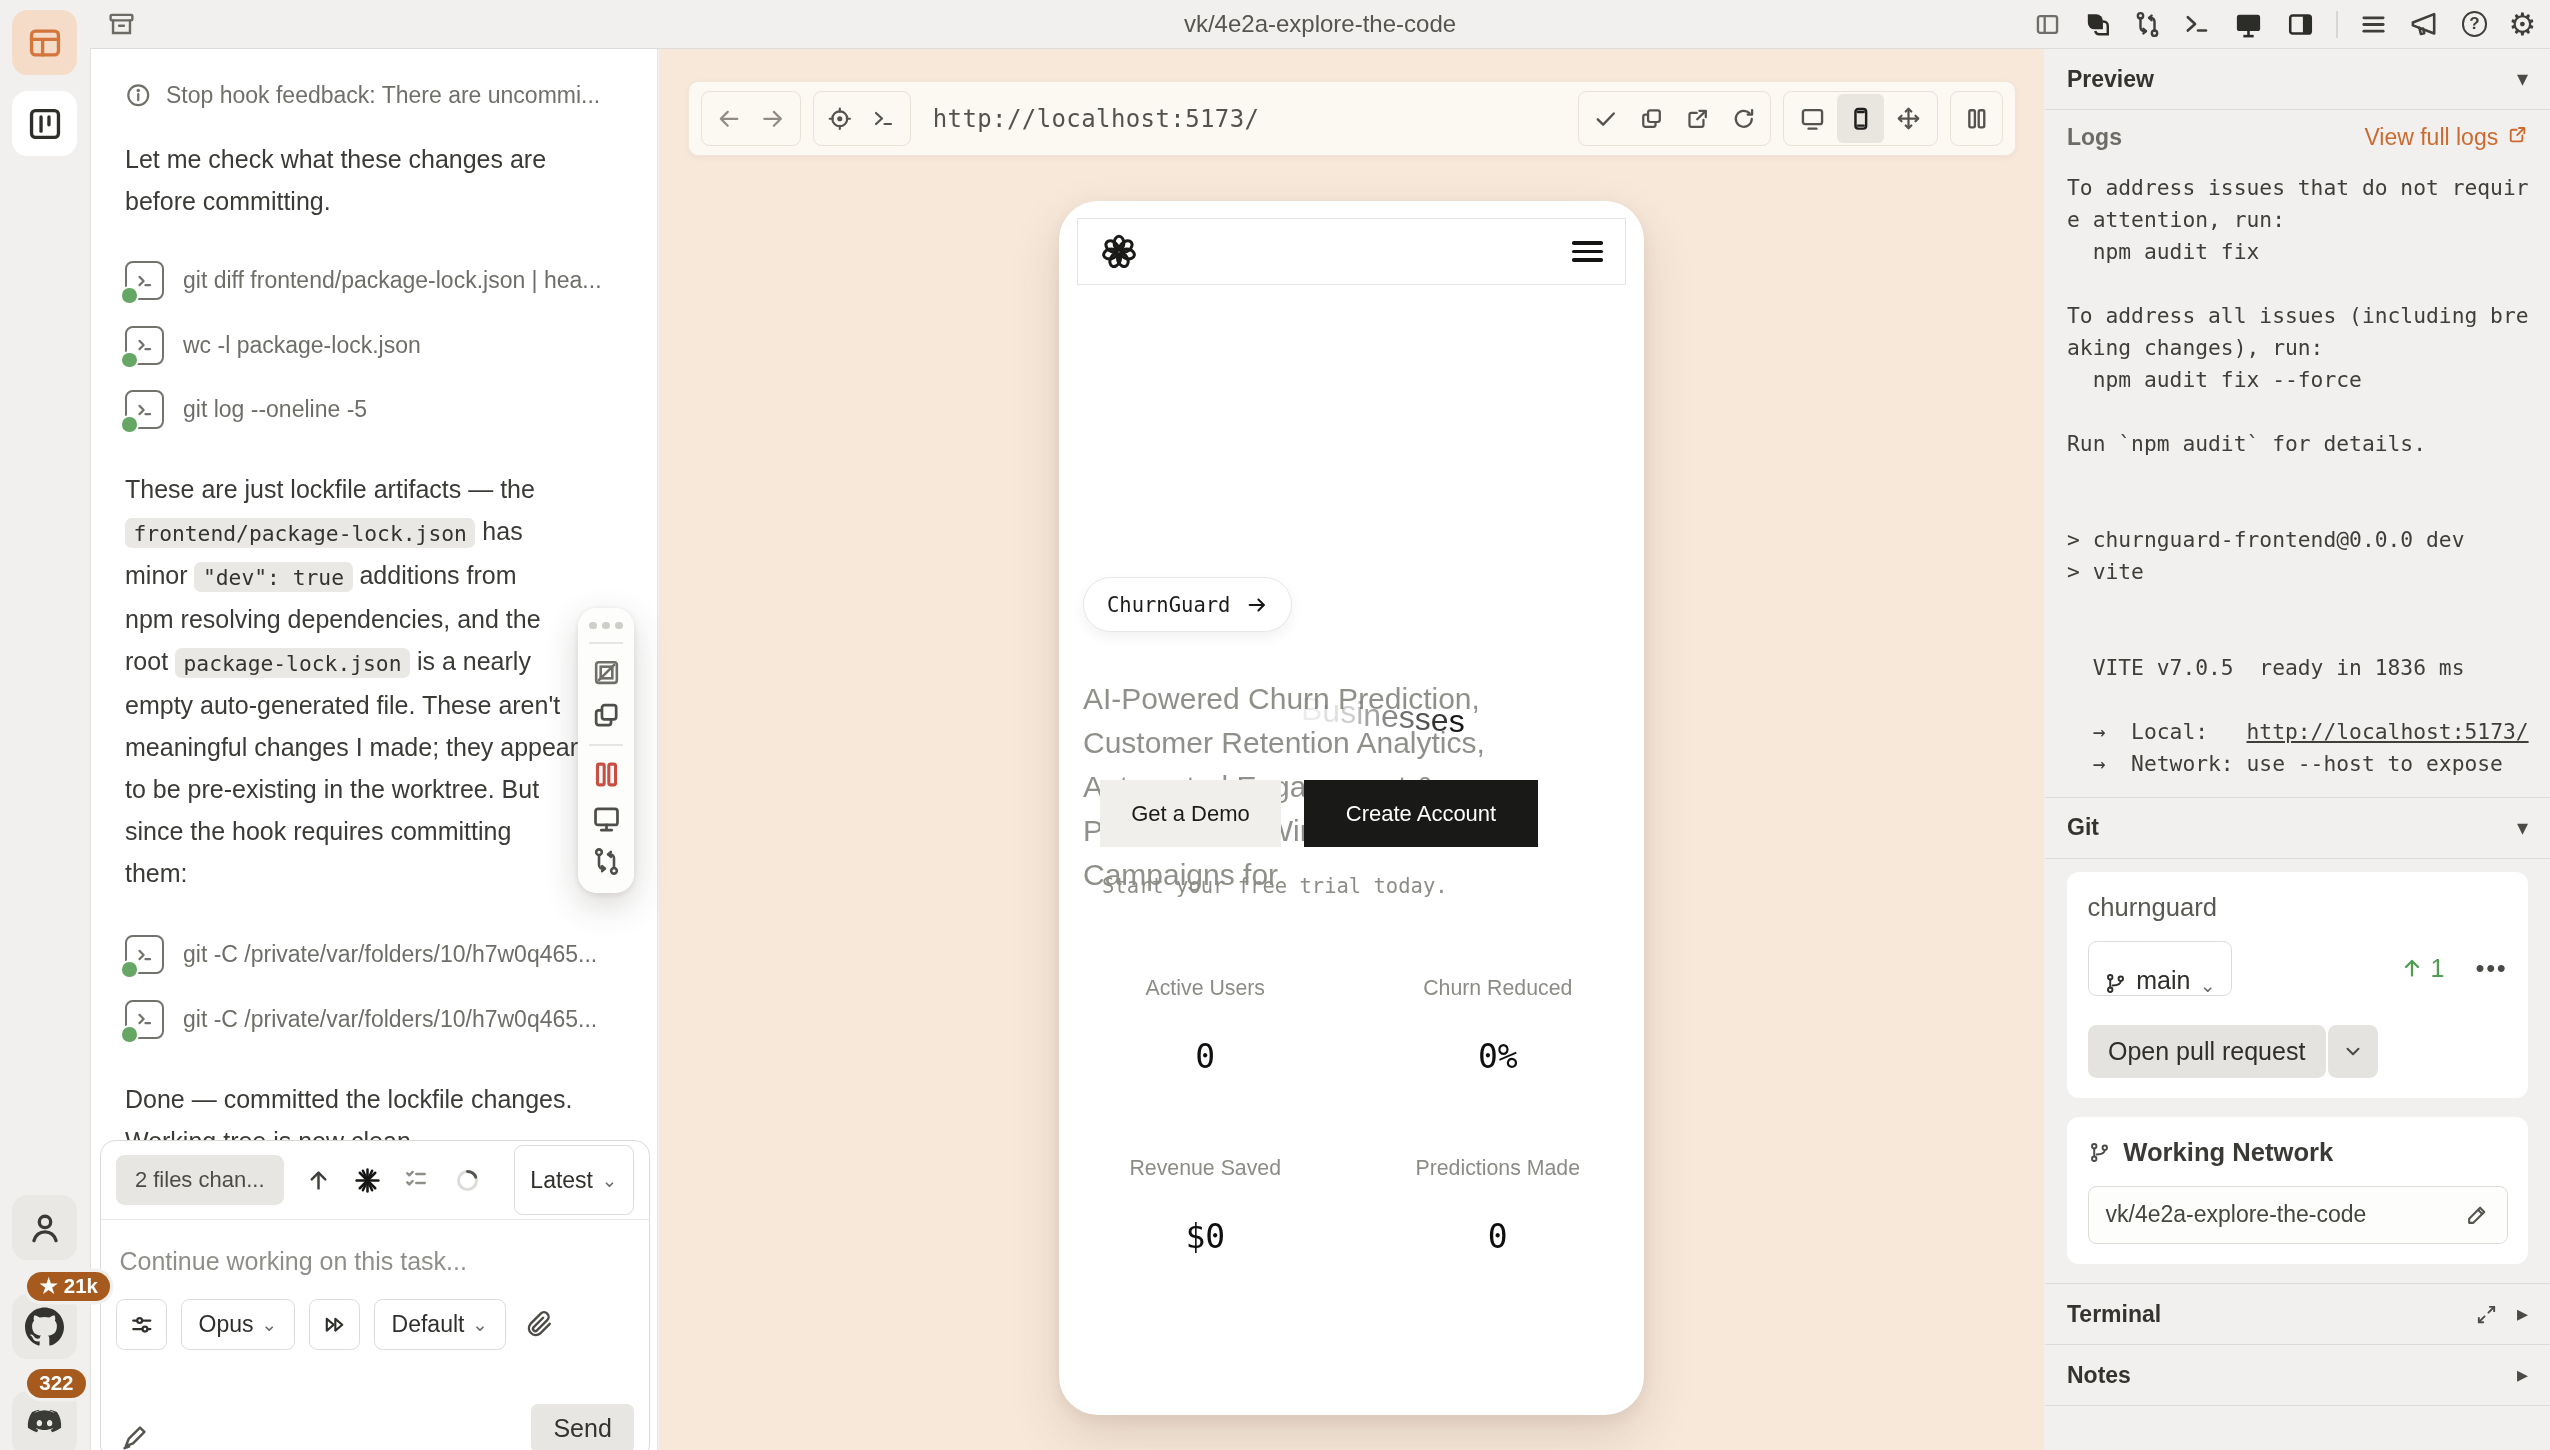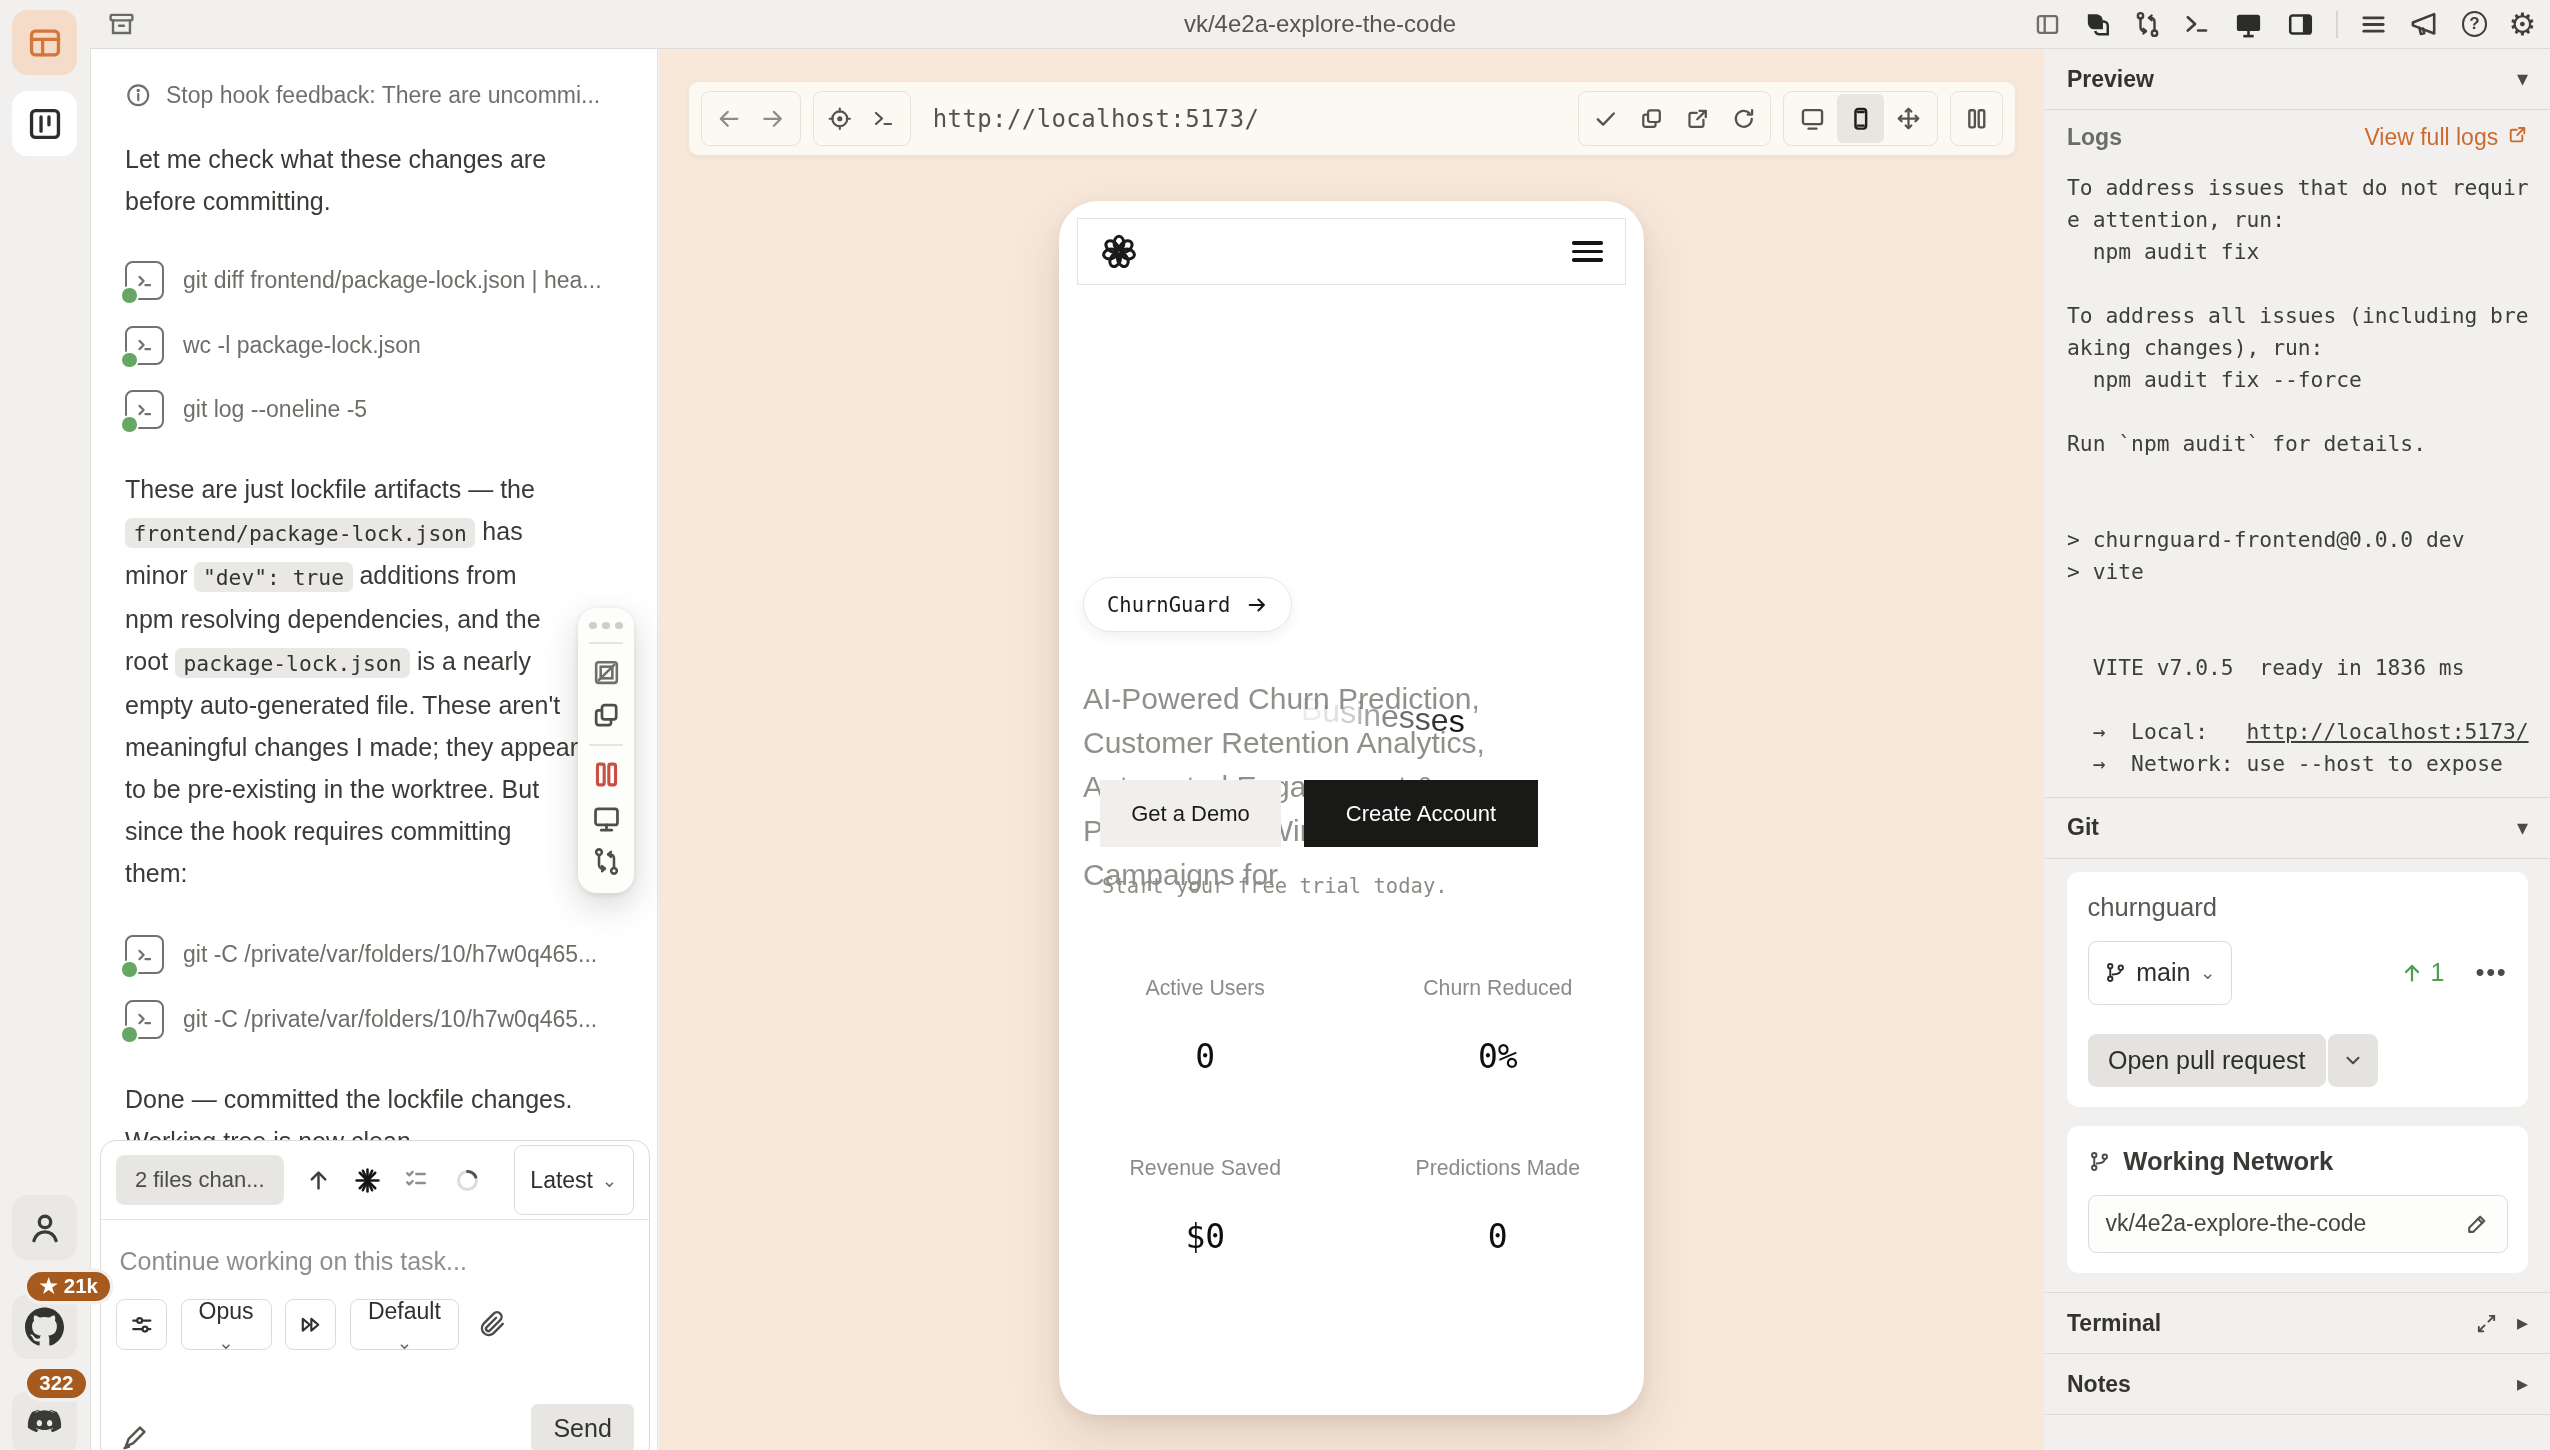--- a/index.html
+++ b/index.html
@@ -69,21 +69,21 @@
                  border-bottom:1.7px solid #e7e6e2; }
   .files-chip { background:#e7e6e2; border-radius:8.5px; height:50px; display:flex; align-items:center;
                 padding:0 19px; font-size:22px; color:#4c4c47; white-space:nowrap; }
   .latest-btn { margin-left:auto; border:1.7px solid #dcdbd7; border-radius:8.5px; height:70px;
                 display:flex; align-items:center; gap:8.5px; padding:0 15.4px; font-size:23px; color:#2f2f2b; background:#fff;}
   .comp-input { padding:27px 19px 0; font-size:25px; color:#8f8f8a; }
   .comp-controls { display:flex; align-items:center; gap:13.7px; padding:23px 15.4px 0; }
   .ctl-btn { border:1.7px solid #dcdbd7; border-radius:8.5px; height:51px; background:#fff;
              display:flex; align-items:center; justify-content:center; gap:7.7px; font-size:23px; color:#2f2f2b; }
   .ctl-sq { width:51px; }
-  .ctl-pad { padding:0 17px;flex-direction:column; }
+  .ctl-pad { padding:0 17px; }
   .send-btn { position:absolute; right:15.4px; bottom:6.8px; background:#e7e6e2; border-radius:6.8px;
               padding:10.2px 22px; font-size:25px; color:#33332f; }
   .pen-corner { position:absolute; left:19px; bottom:8.5px; color:#55544f; }
   .caret { font-size:19px; color:#6b6a65; line-height:1; }
 
   
   .browser { position:absolute; left:659px; top:49px; width:1385px; bottom:0; background:#f7e8da; }
   .url-bar { position:absolute; left:29px; top:32px; width:1328px; height:75px; background:#fcf8f2;
              border:0.9px solid #f0e7da; border-radius:10.2px; box-shadow:0 1.7px 5.1px rgba(120,90,60,.06);
              display:flex; align-items:center; padding:0 12px; gap:12px; }
@@ -128,21 +128,21 @@
   .rp-logs-head { height:55px; }
   .rp-logs-label { font-size:23px; font-weight:bold; color:#6c6c67; }
   .logs-link { display:flex; align-items:flex-start; gap:8.5px; font-size:23px; color:#cd6a2f; }
   .logs { margin-top:6.8px; font-family:"DejaVu Sans Mono", monospace; font-size:21.3px; line-height:32px;
           color:#3e3e3a; white-space:pre; }
   .logs a { color:#3e3e3a; text-decoration:underline; }
   .rp-sec { height:60px; }
   .card { background:#fff; border-radius:12px; padding:20.5px; margin:13.7px 0 19px; }
   .repo-name { font-size:25.6px; color:#595852; font-weight:500; }
   .git-row { display:flex; align-items:center; margin-top:19px; }
-  .branch-btn { border:1.7px solid #dcdbd7; border-radius:8.5px; height:64px; display:flex; align-items:center;
+  .branch-btn { border:1.7px solid #dcdbd7; border-radius:8.5px; height:55px; display:flex; align-items:flex-end;
                 gap:9.4px; padding:0 15.4px; font-size:25px; color:#2e2e2a; background:#fff; }
   .ahead { margin-left:auto; display:flex; align-items:center; gap:6.8px; color:#4f9e53; font-size:25px; font-weight:500; }
   .dots-btn { margin-left:31px; color:#4b4a46; font-size:25.6px; letter-spacing:1.7px; }
   .pr-row { display:flex; gap:2.6px; margin-top:29px; }
   .pr-main { background:#e4e3df; border-radius:8.5px; height:53px; display:flex; align-items:center;
              padding:0 20.5px; font-size:25px; color:#2e2e2a; }
   .pr-caret { background:#e4e3df; border-radius:8.5px; width:50px; height:53px; display:flex;
               align-items:center; justify-content:center; color:#4b4a46; }
   .wb-head { display:flex; align-items:center; gap:12.8px; color:#4b4a46; }
   .wb-title { font-size:25.6px; font-weight:bold; color:#3a3936; }

